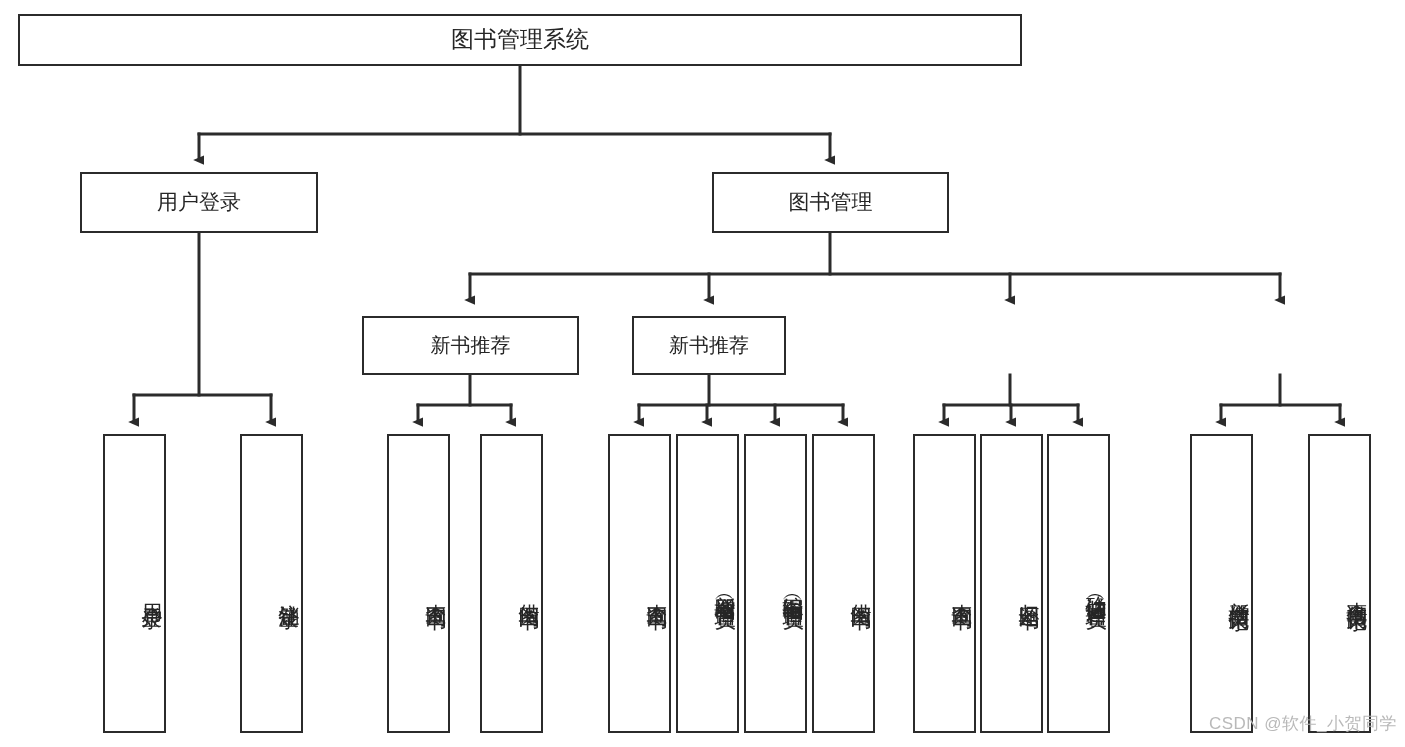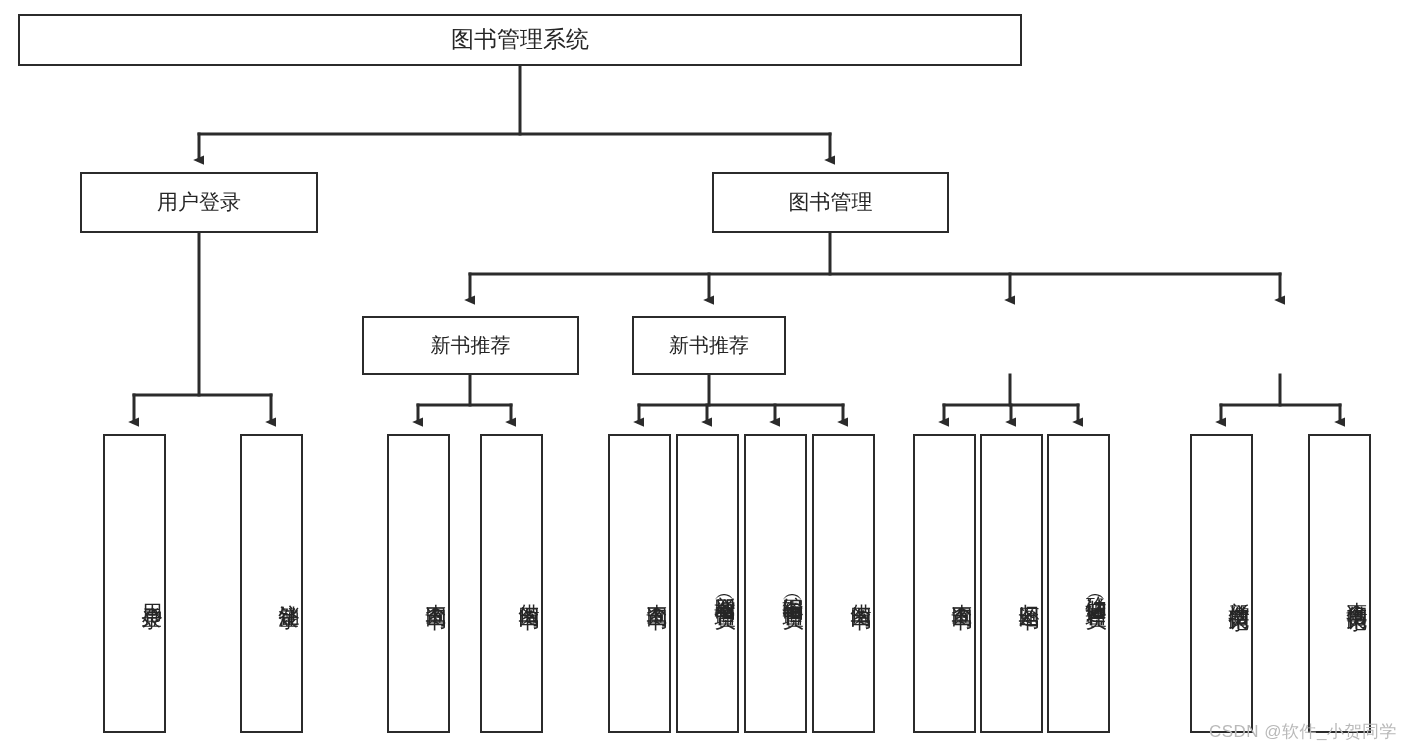--- a/index.html
+++ b/index.html
@@ -43,21 +43,21 @@
     letter-spacing:2px;
     align-items:flex-start;
     justify-content:center;
     padding-top:14px;
   }
   .node.leaf.tall{ padding-top:8px; }
   .label{ display:block; }
   .watermark{
     position:absolute;
     right:8px;
-    bottom:4px;
+    bottom:12px;
     font-size:17px;
     color:#b9b9b9;
     letter-spacing:0.5px;
     white-space:nowrap;
   }
 </style>
 </head>
 <body>
 
 <div id="canvas">

